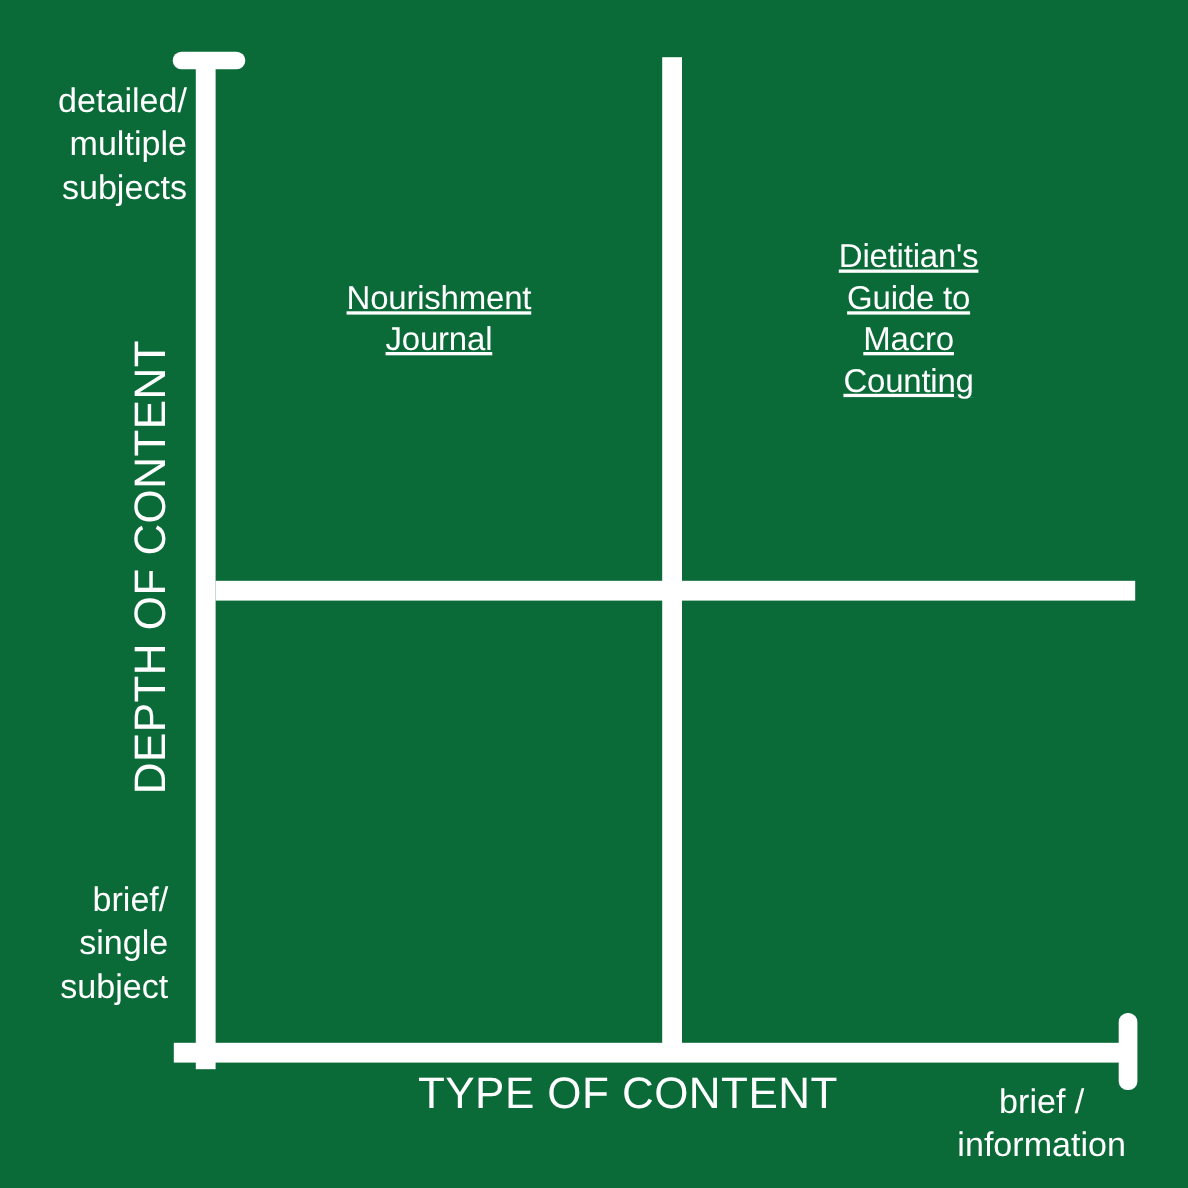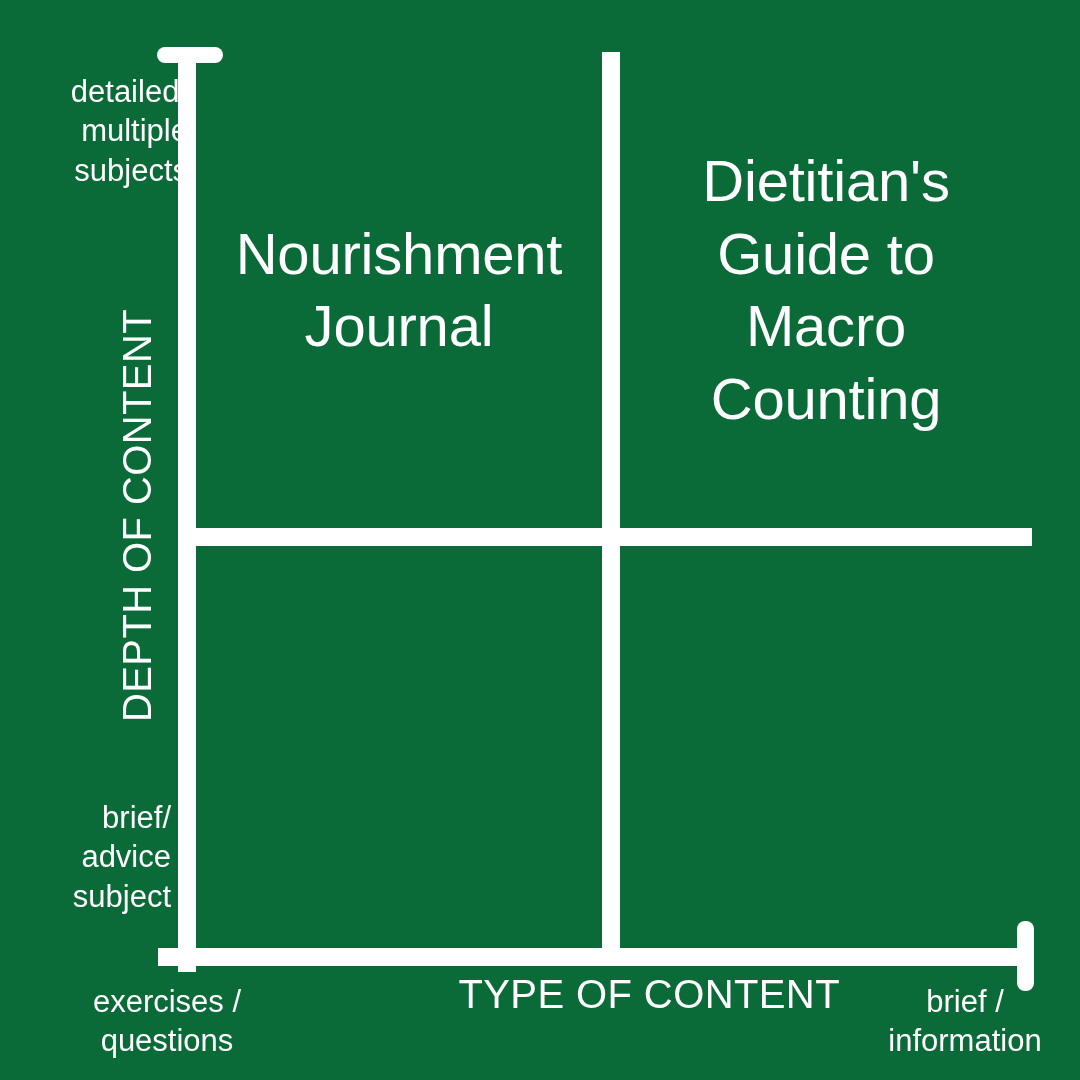--- a/index.html
+++ b/index.html
@@ -72,38 +72,38 @@
     background: #ffffff;
   }
 
   
   .quad {
     position: absolute;
     display: flex;
     align-items: center;
     justify-content: center;
     text-align: center;
-    font-size: 58px;
+    font-size: 30px;
     line-height: 1.25;
     font-weight: 400;
     letter-spacing: -0.2px;
     white-space: pre-line;
+    text-decoration: underline;
   }
   #quad-tl { left: 200px;  top: 56px;  width: 398px; height: 468px; text-align: center; }
   #quad-tr { left: 624px;  top: 56px;  width: 404px; height: 468px; }
   #quad-bl { left: 200px;  top: 550px; width: 398px; height: 396px; }
   #quad-br { left: 624px;  top: 550px; width: 404px; height: 396px; }
 
   
   .end-label {
     position: absolute;
     font-size: 31px;
     line-height: 1.27;
     white-space: pre-line;
-    padding-left: 18px;
   }
   #y-top-label {
     left: 0px; top: 72px; width: 170px;
     text-align: right;
   }
   #y-bottom-label {
     left: 0px; top: 798px; width: 153px;
     text-align: right;
   }
   #x-left-label {
@@ -130,21 +130,21 @@
     transform: rotate(-90deg);
     white-space: nowrap;
     font-size: 40px;
     letter-spacing: 0.4px;
   }
   #x-axis-title {
     position: absolute;
     left: 380px;
     top: 972px;
     width: 460px;
-    text-align: right;
+    text-align: left;
     font-size: 40px;
     letter-spacing: 0.4px;
     white-space: nowrap;
   }
 </style>
 </head>
 <body>
 
 <div id="canvas">
 
@@ -164,25 +164,23 @@
 Macro
 Counting</div>
 
 
 
   <div class="end-label" id="y-top-label">detailed/
 multiple
 subjects</div>
 
   <div class="end-label" id="y-bottom-label">brief/
-advice
+single
 subject</div>
 
-  <div class="end-label" id="x-left-label">exercises /
-questions</div>
 
   <div class="end-label" id="x-right-label">brief /
 information</div>
 
   <div id="y-axis-title">
     <span>DEPTH OF CONTENT</span>
   </div>
 
   <div id="x-axis-title">TYPE OF CONTENT</div>
 

